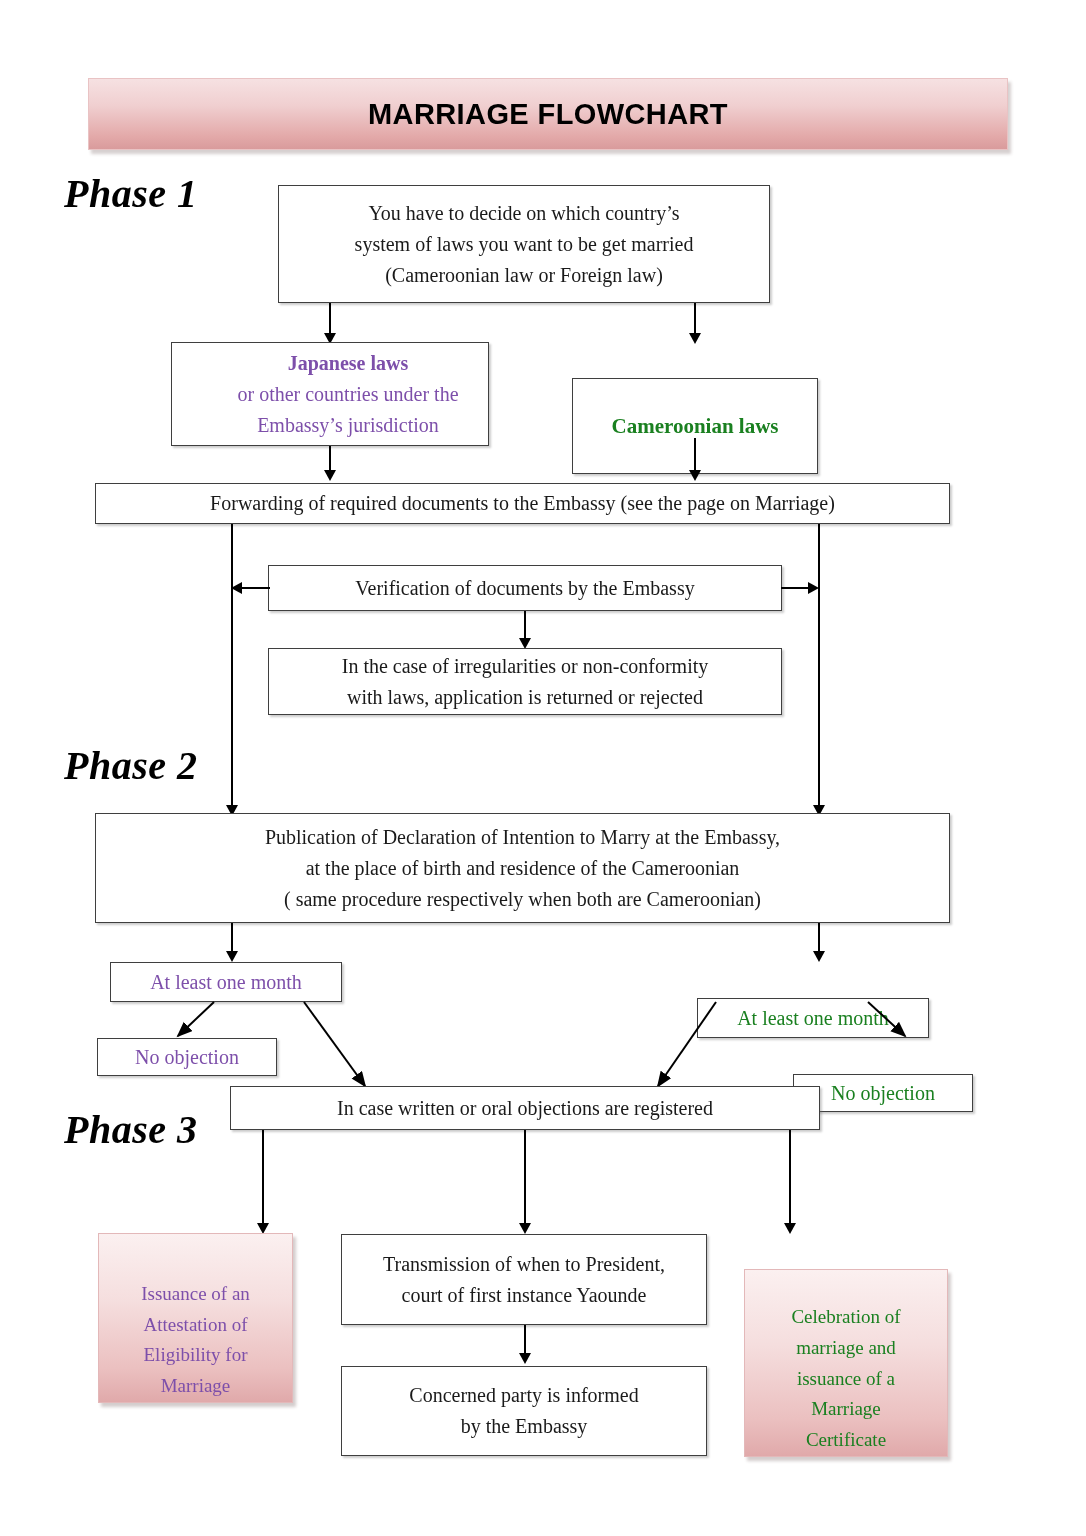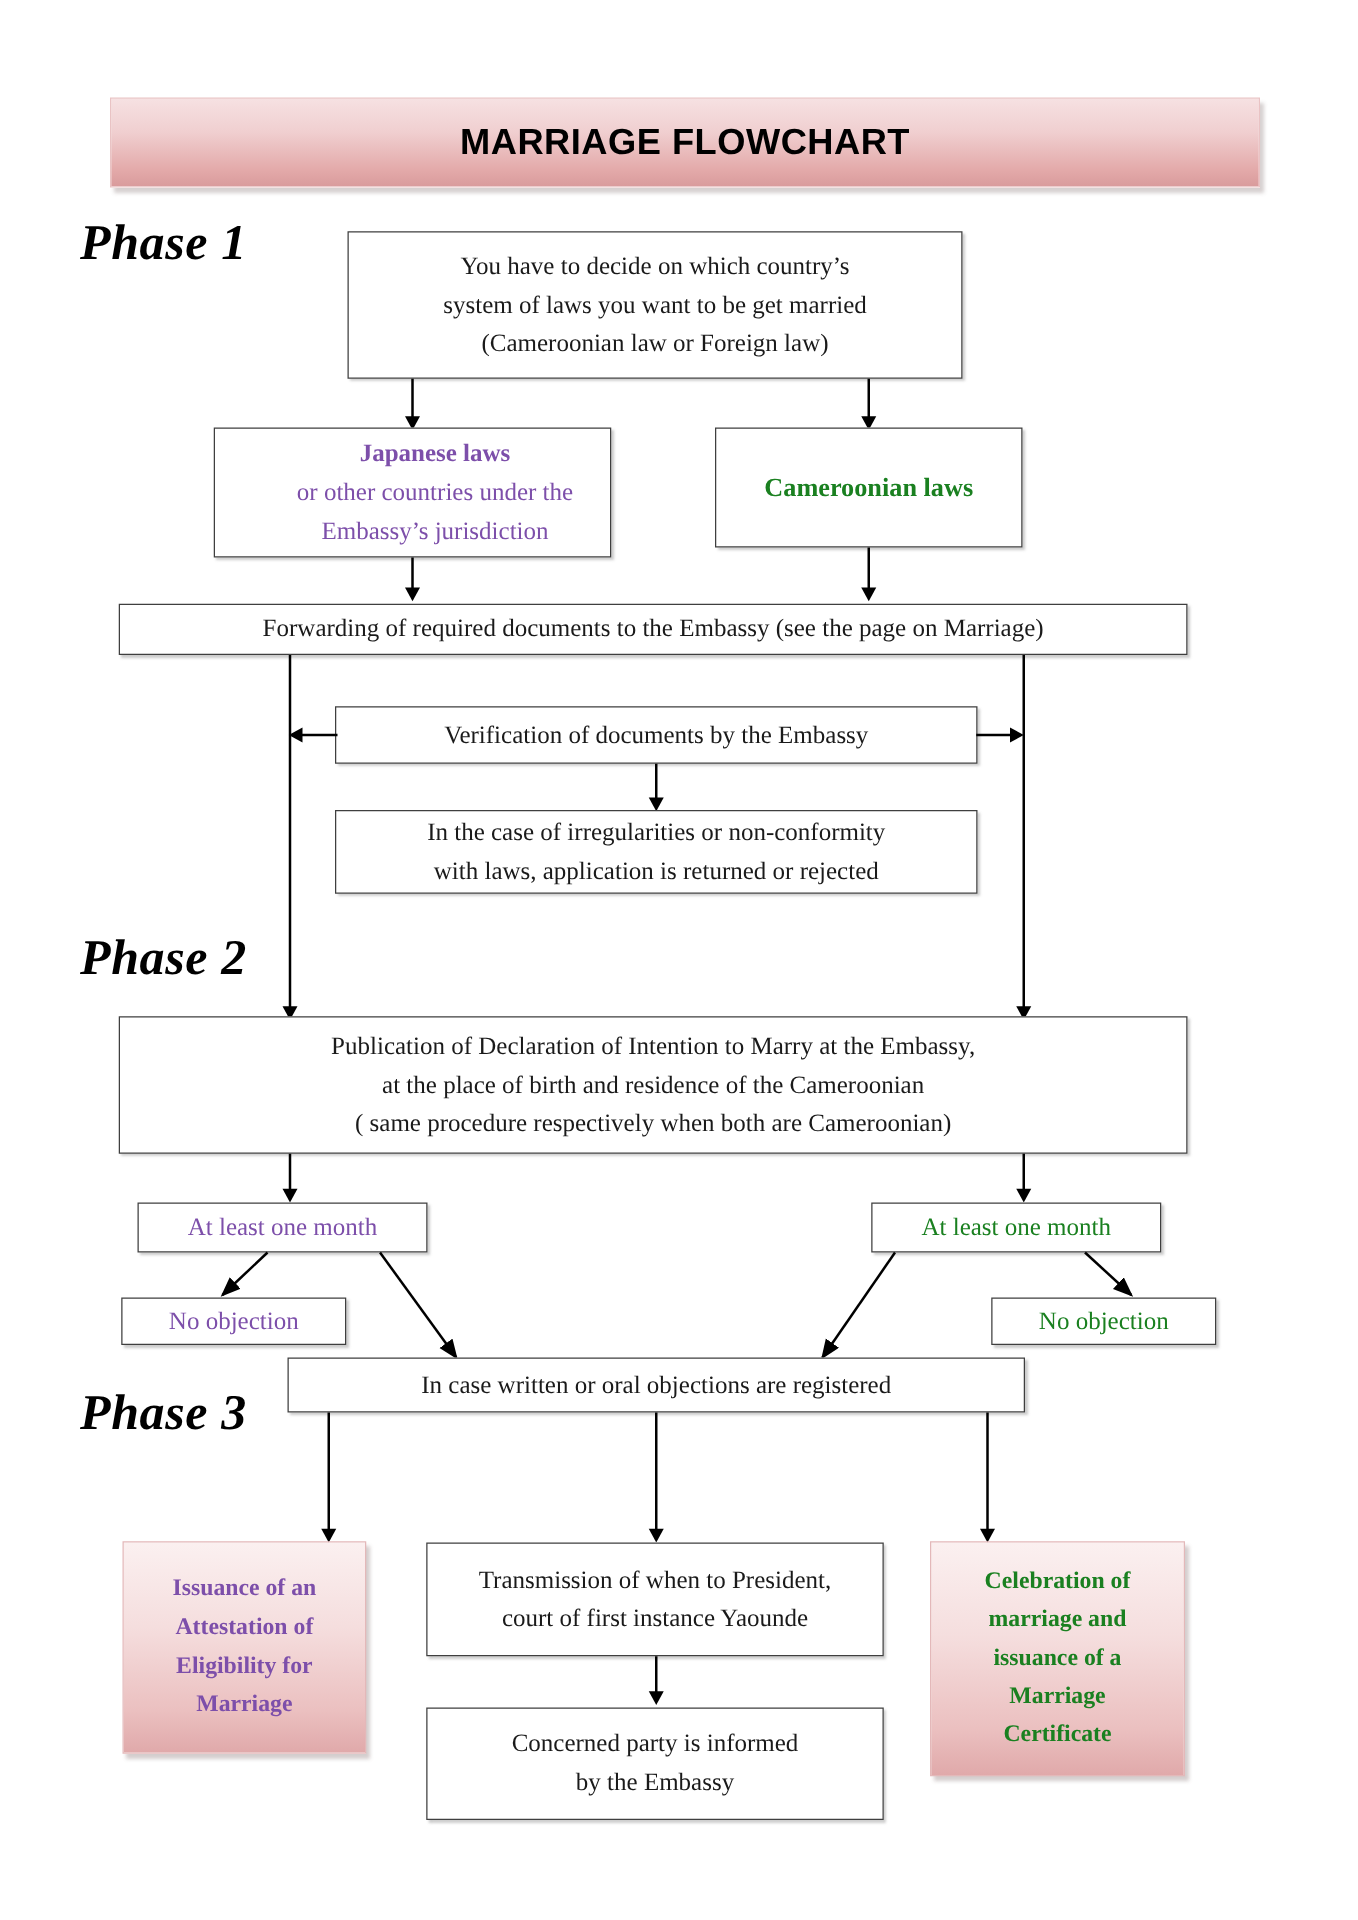--- a/index.html
+++ b/index.html
@@ -64,31 +64,32 @@
     justify-content: center;
     text-align: center;
     color: #1a1a1a;
     font-size: 20px;
     line-height: 1.55;
     box-shadow: 2px 2px 2px rgba(110,110,110,0.35);
   }
   .fbox .ln { display: block; white-space: nowrap; }
 
   .fbox.purple { color: #7d4faa; }
-  .fbox.green  { color: #1a8020; }
+  .fbox.green  { color: #1a8020; margin-top: 36px; }
 
   .fbox .bold-ln { font-weight: bold; }
 
   
   .fbox.pinkgrad {
     background: linear-gradient(to bottom, #fbf0f0 0%, #f5dede 40%, #ebc0c0 80%, #e0a9aa 100%);
     border: 1px solid #e3b8b9;
     box-shadow: 3px 4px 3px rgba(120,100,100,0.32);
-    font-weight: bold;
+    font-weight: normal;
     line-height: 1.62;
+    justify-content: flex-end;
   }
 
   
   .vline {
     position: absolute;
     width: 2px;
     background: #000000;
   }
   .hline {
     position: absolute;

